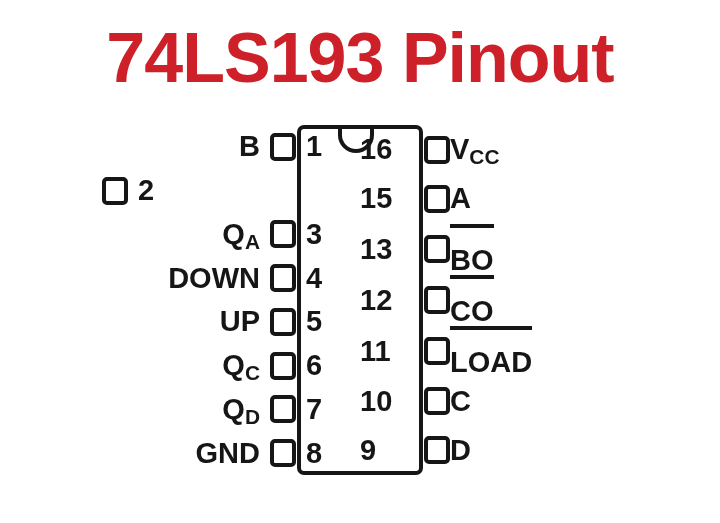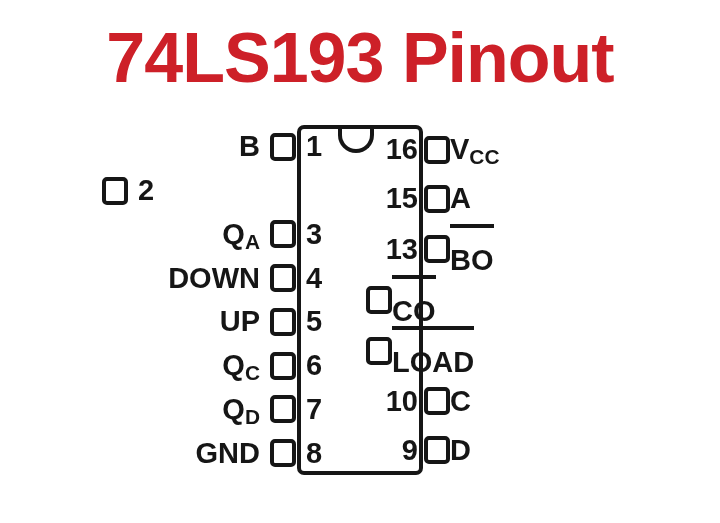--- a/index.html
+++ b/index.html
@@ -26,21 +26,21 @@
   .rows.right{left:360px;width:300px;}
   .row{flex:1;display:flex;align-items:center;}
   .box{
     width:26px;height:28px;border:4px solid #161616;border-radius:5px;
     box-sizing:border-box;background:#ffffff;flex:0 0 auto;
   }
   .lbl,.num{font-size:29px;font-weight:bold;line-height:1;white-space:nowrap;}
   .left .lbl{width:160px;text-align:right;padding-right:8px;}
   .left .box{margin-left:2px;}
   .left .num{margin-left:10px;width:60px;text-align:left;}
-  .right .num{width:58px;text-align:right;}
+  .right .num{width:58px;text-align:left;}
   .right .box{margin-left:6px;}
   .right .lbl{margin-left:0;width:200px;text-align:left;}
   .sub{font-size:0.72em;position:relative;top:0.24em;}
   .overline{display:inline-block;border-top:4px solid #161616;padding-top:18px;line-height:1;}
 </style>
 </head>
 <body>
 
 <div class="screen">
 
@@ -101,24 +101,26 @@
       <div class="num">15</div>
       <div class="box"></div>
       <div class="lbl"><span>A</span><span class="sub"></span></div>
     </div>
     <div class="row">
       <div class="num">13</div>
       <div class="box"></div>
       <div class="lbl"><span class="overline">BO</span><span class="sub"></span></div>
     </div>
     <div class="row">
+      <div class="num">12</div>
       <div class="box"></div>
       <div class="lbl"><span class="overline">CO</span><span class="sub"></span></div>
     </div>
     <div class="row">
+      <div class="num">11</div>
       <div class="box"></div>
       <div class="lbl"><span class="overline">LOAD</span><span class="sub"></span></div>
     </div>
     <div class="row">
       <div class="num">10</div>
       <div class="box"></div>
       <div class="lbl"><span>C</span><span class="sub"></span></div>
     </div>
     <div class="row">
       <div class="num">9</div>

